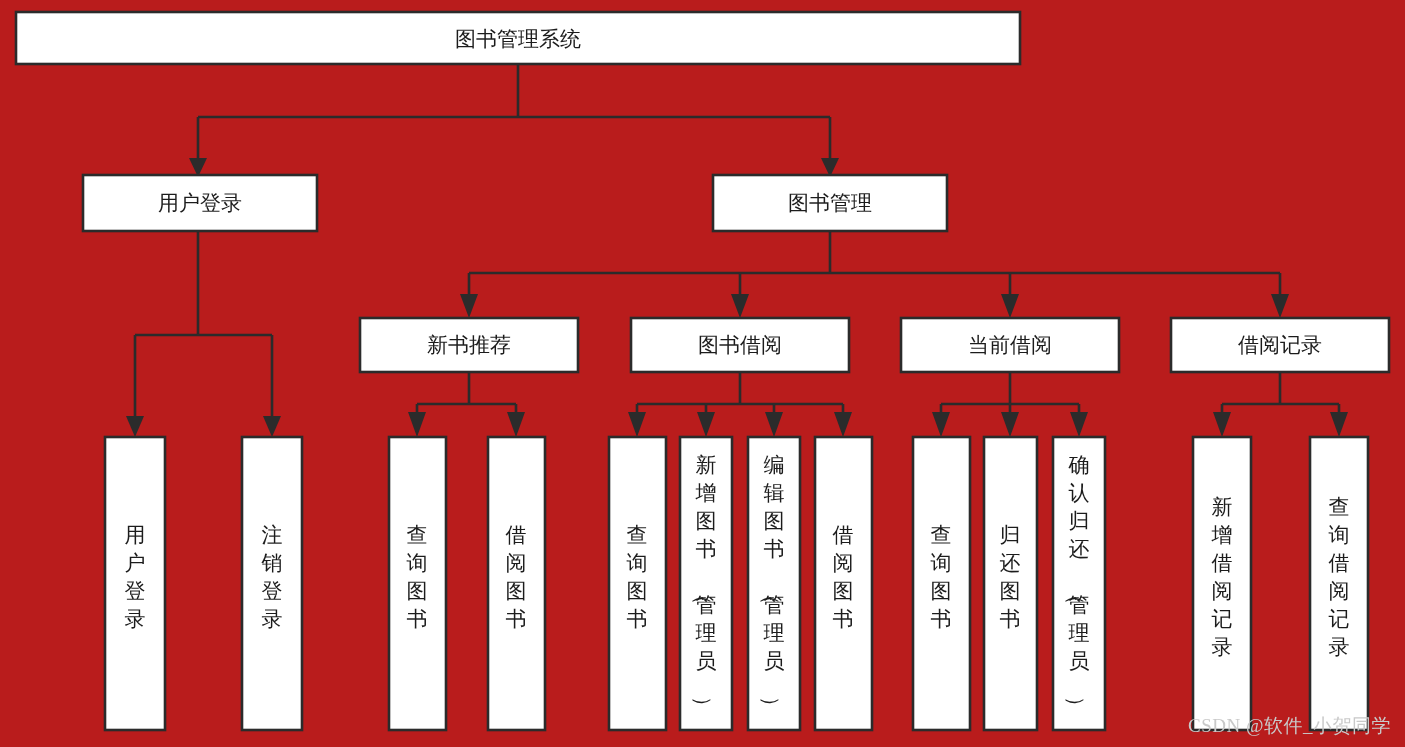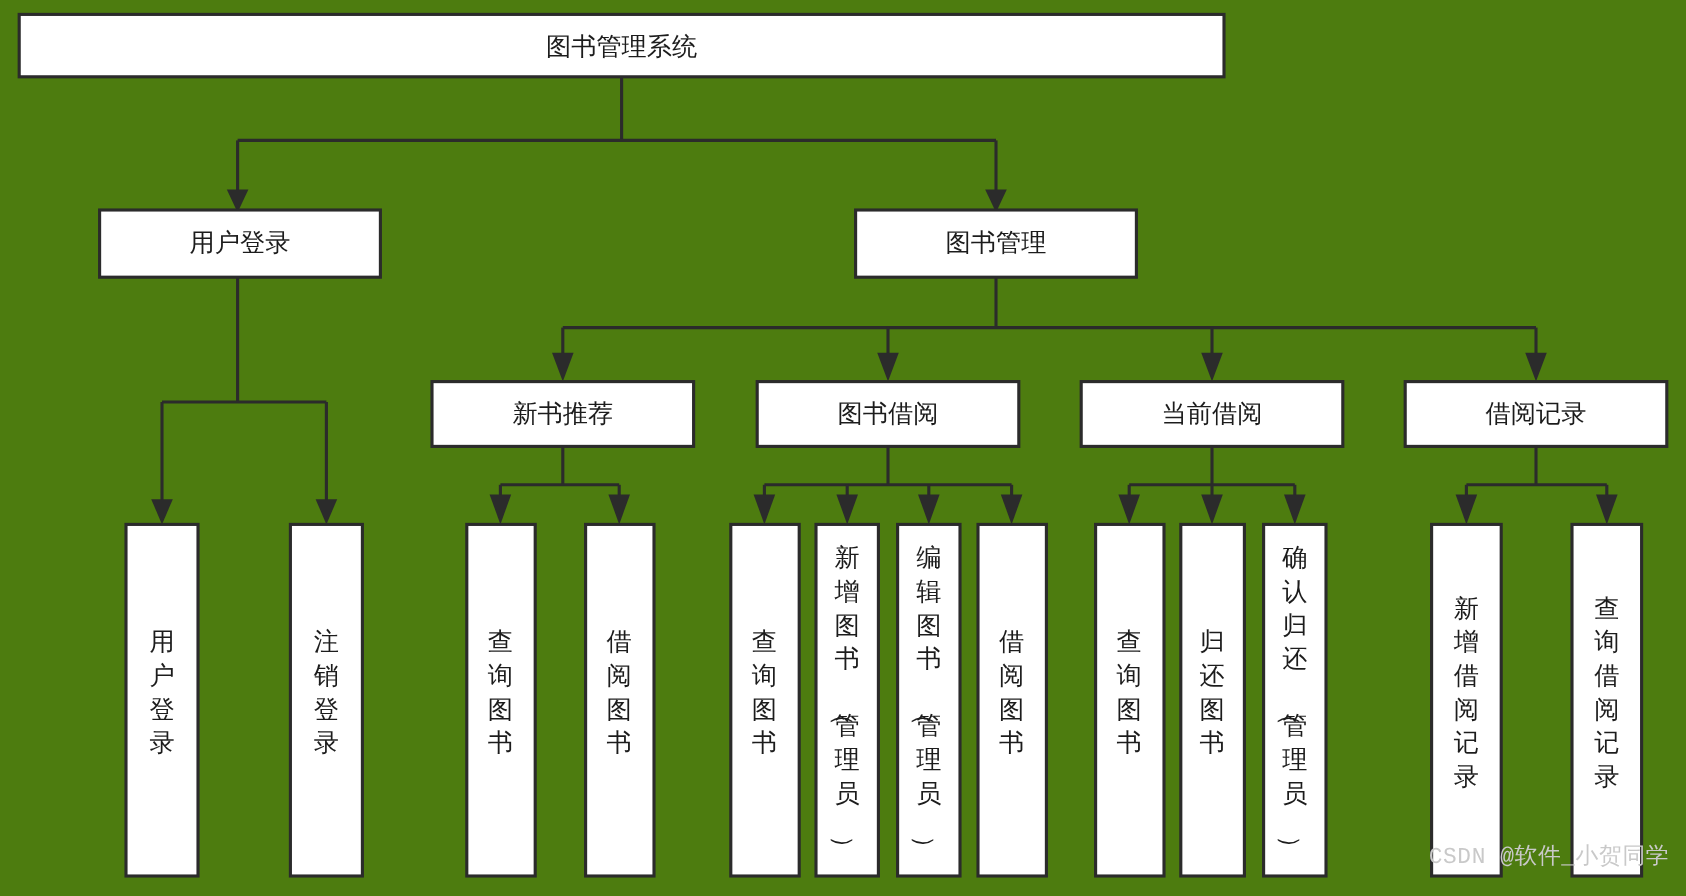--- a/index.html
+++ b/index.html
@@ -7,21 +7,21 @@
     padding: 0;
     background: #ffffff;
   }
   body {
     font-family: "Liberation Sans", "DejaVu Sans", sans-serif;
   }
   #diagram-root {
     position: relative;
     width: 1405px;
     height: 747px;
-    background: #4d7c0f;
+    background: #b91c1c;
     overflow: hidden;
   }
   svg#flowchart {
     position: absolute;
     left: 0;
     top: 0;
     width: 1405px;
     height: 747px;
     display: block;
   }
@@ -49,24 +49,24 @@
   }
   .node-label-v {
     fill: #1c1c1c;
     font-family: "Liberation Sans", "DejaVu Sans", sans-serif;
     font-size: 21px;
     text-anchor: middle;
   }
   .watermark {
     position: absolute;
     right: 14px;
-    bottom: 21px;
+    bottom: 8px;
     color: #c9c9c9;
     font-size: 19px;
-    font-family: Liberation Mono, monospace;
+    font-family: Liberation Serif, serif;
     letter-spacing: 0.5px;
     white-space: nowrap;
     user-select: none;
   }
 </style>
 </head>
 <body>
 
 <div id="diagram-root">
 

